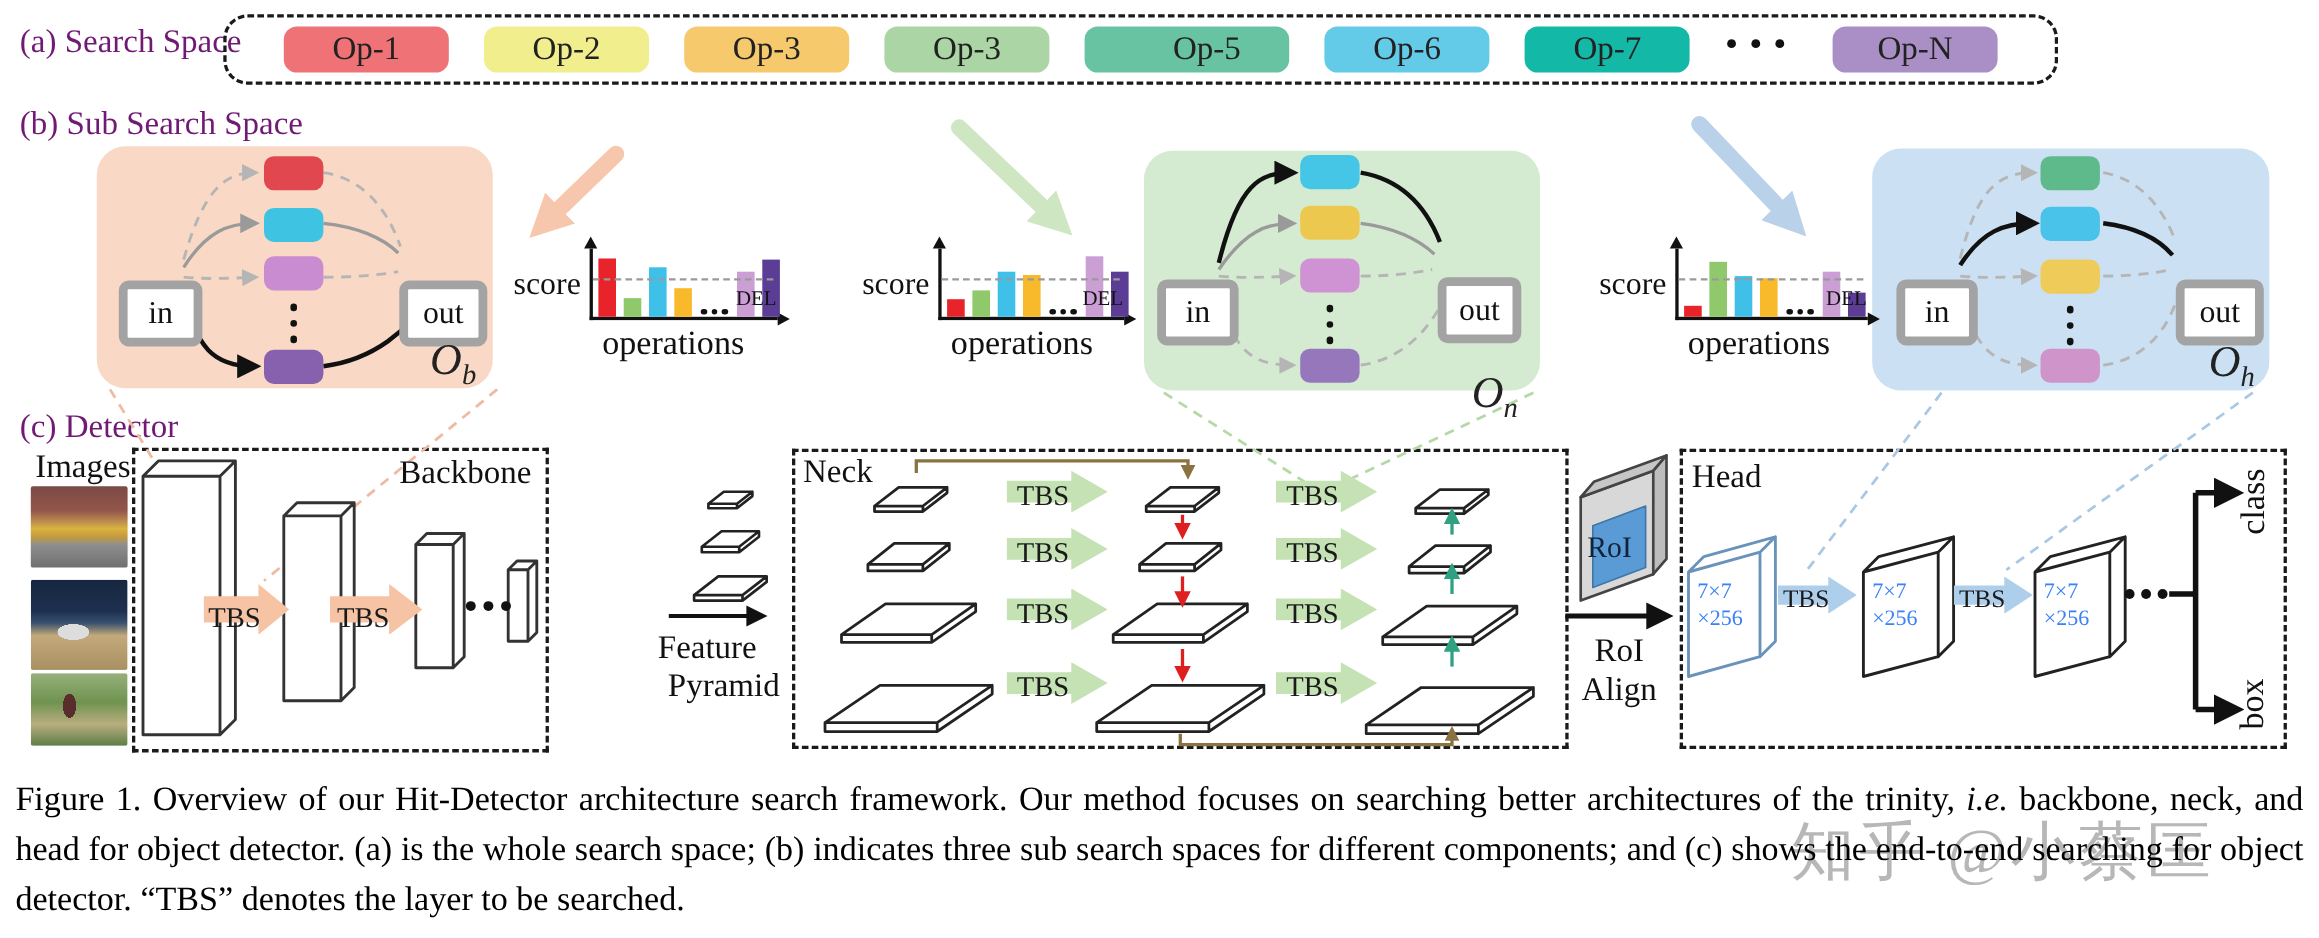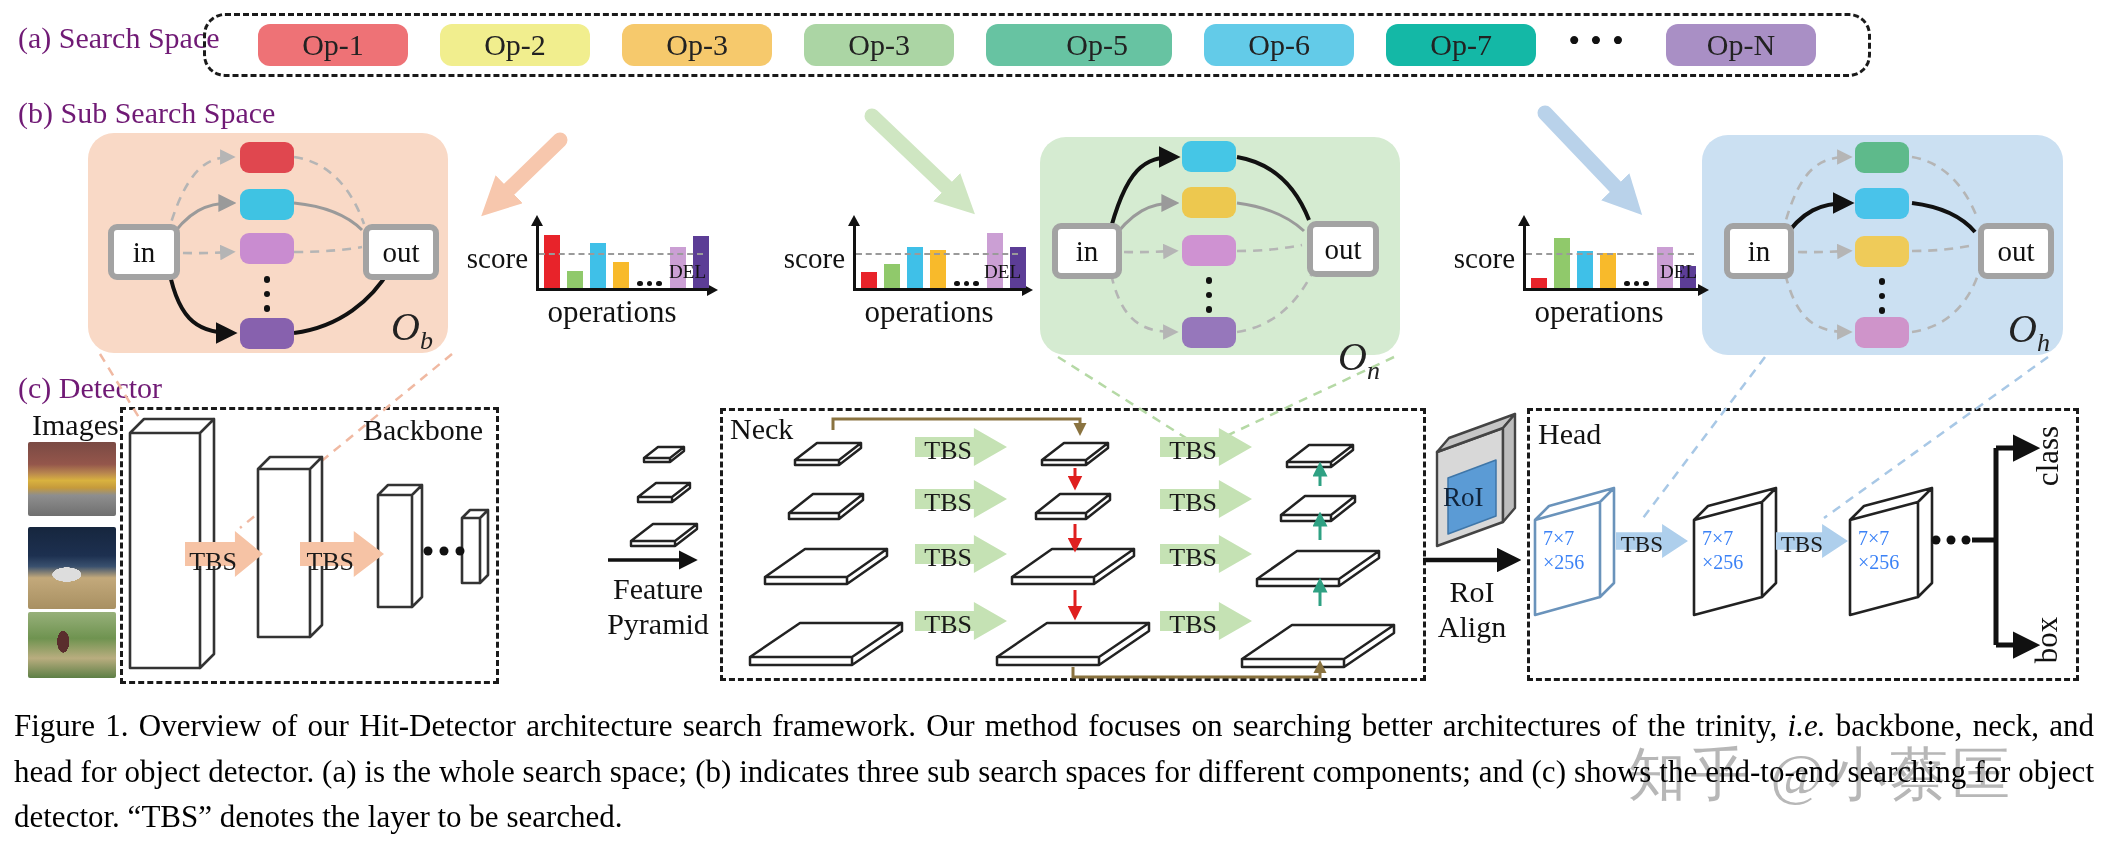--- a/index.html
+++ b/index.html
@@ -9,22 +9,22 @@
   .panel-label{font-size:30px;color:#701a75;white-space:nowrap;}
   
   .ss-box{left:203px;top:13px;width:1668px;height:64px;border:3.5px dashed #1a1a1a;border-radius:22px;
           display:flex;align-items:center;justify-content:space-between;padding:0 52px;box-sizing:border-box;}
   .op-pill{width:150px;height:42px;border-radius:12px;display:flex;align-items:center;justify-content:center;
            font-size:30px;color:#222;flex:none;}
   .hdots-a{font-size:34px;letter-spacing:10px;color:#111;flex:none;transform:translateY(-4px);}
   
   .sub-bg{border-radius:26px;z-index:1;}
   .sub-fg{z-index:6;background:transparent;}
-  .io-box{position:absolute;background:#fff;border:6px solid #a3a3a3;border-radius:9px;
-          display:flex;align-items:center;justify-content:center;font-size:29px;}
+  .io-box{position:absolute;background:#fff;border:8px solid #a3a3a3;border-radius:9px;
+          display:flex;align-items:center;justify-content:center;font-size:29px;margin-top:31px;}
   .op-mini{position:absolute;width:54px;height:31px;border-radius:9px;}
   .vdots{position:absolute;width:8px;}
   .vdots i{display:block;width:6.5px;height:6.5px;border-radius:50%;background:#111;margin:0 auto 8px auto;}
   .osym{position:absolute;font-style:italic;font-size:40px;color:#222;}
   .osym sub{font-size:26px;}
   
   .mini-chart{z-index:6;}
   .mini-chart .plot{position:relative;border-left:3px solid #111;border-bottom:3px solid #111;height:62px;}
   .mini-chart .bars{position:absolute;left:5px;bottom:0;display:flex;align-items:flex-end;gap:7px;}
   .mini-chart .bar{width:16px;display:inline-block;}
@@ -413,21 +413,21 @@
 
   <div class="abs tbs small" style="left:1616px;top:524px;width:72px;height:34px;">
       <i style="background:#aecfec;"></i>
       <span>TBS</span>
     </div>
   <div class="abs tbs small" style="left:1776px;top:524px;width:72px;height:34px;">
       <i style="background:#aecfec;"></i>
       <span>TBS</span>
     </div>
 
-  <div class="abs blk-lbl" style="left:598px;top:572px;width:120px;text-align:center;">Feature</div>
+  <div class="abs blk-lbl" style="left:598px;top:572px;width:120px;">Feature</div>
   <div class="abs blk-lbl" style="left:598px;top:607px;width:120px;text-align:center;">Pyramid</div>
 
   <div class="abs blk-lbl" style="left:1443px;top:482px;font-size:27px;color:#10233a;z-index:6;">RoI</div>
   <div class="abs blk-lbl" style="left:1412px;top:575px;width:120px;text-align:center;">RoI</div>
   <div class="abs blk-lbl" style="left:1412px;top:610px;width:120px;text-align:center;">Align</div>
 
   <div class="abs head-num" style="left:1543px;top:527px;">
       <div>7×7</div>
       <div>×256</div>
     </div>

